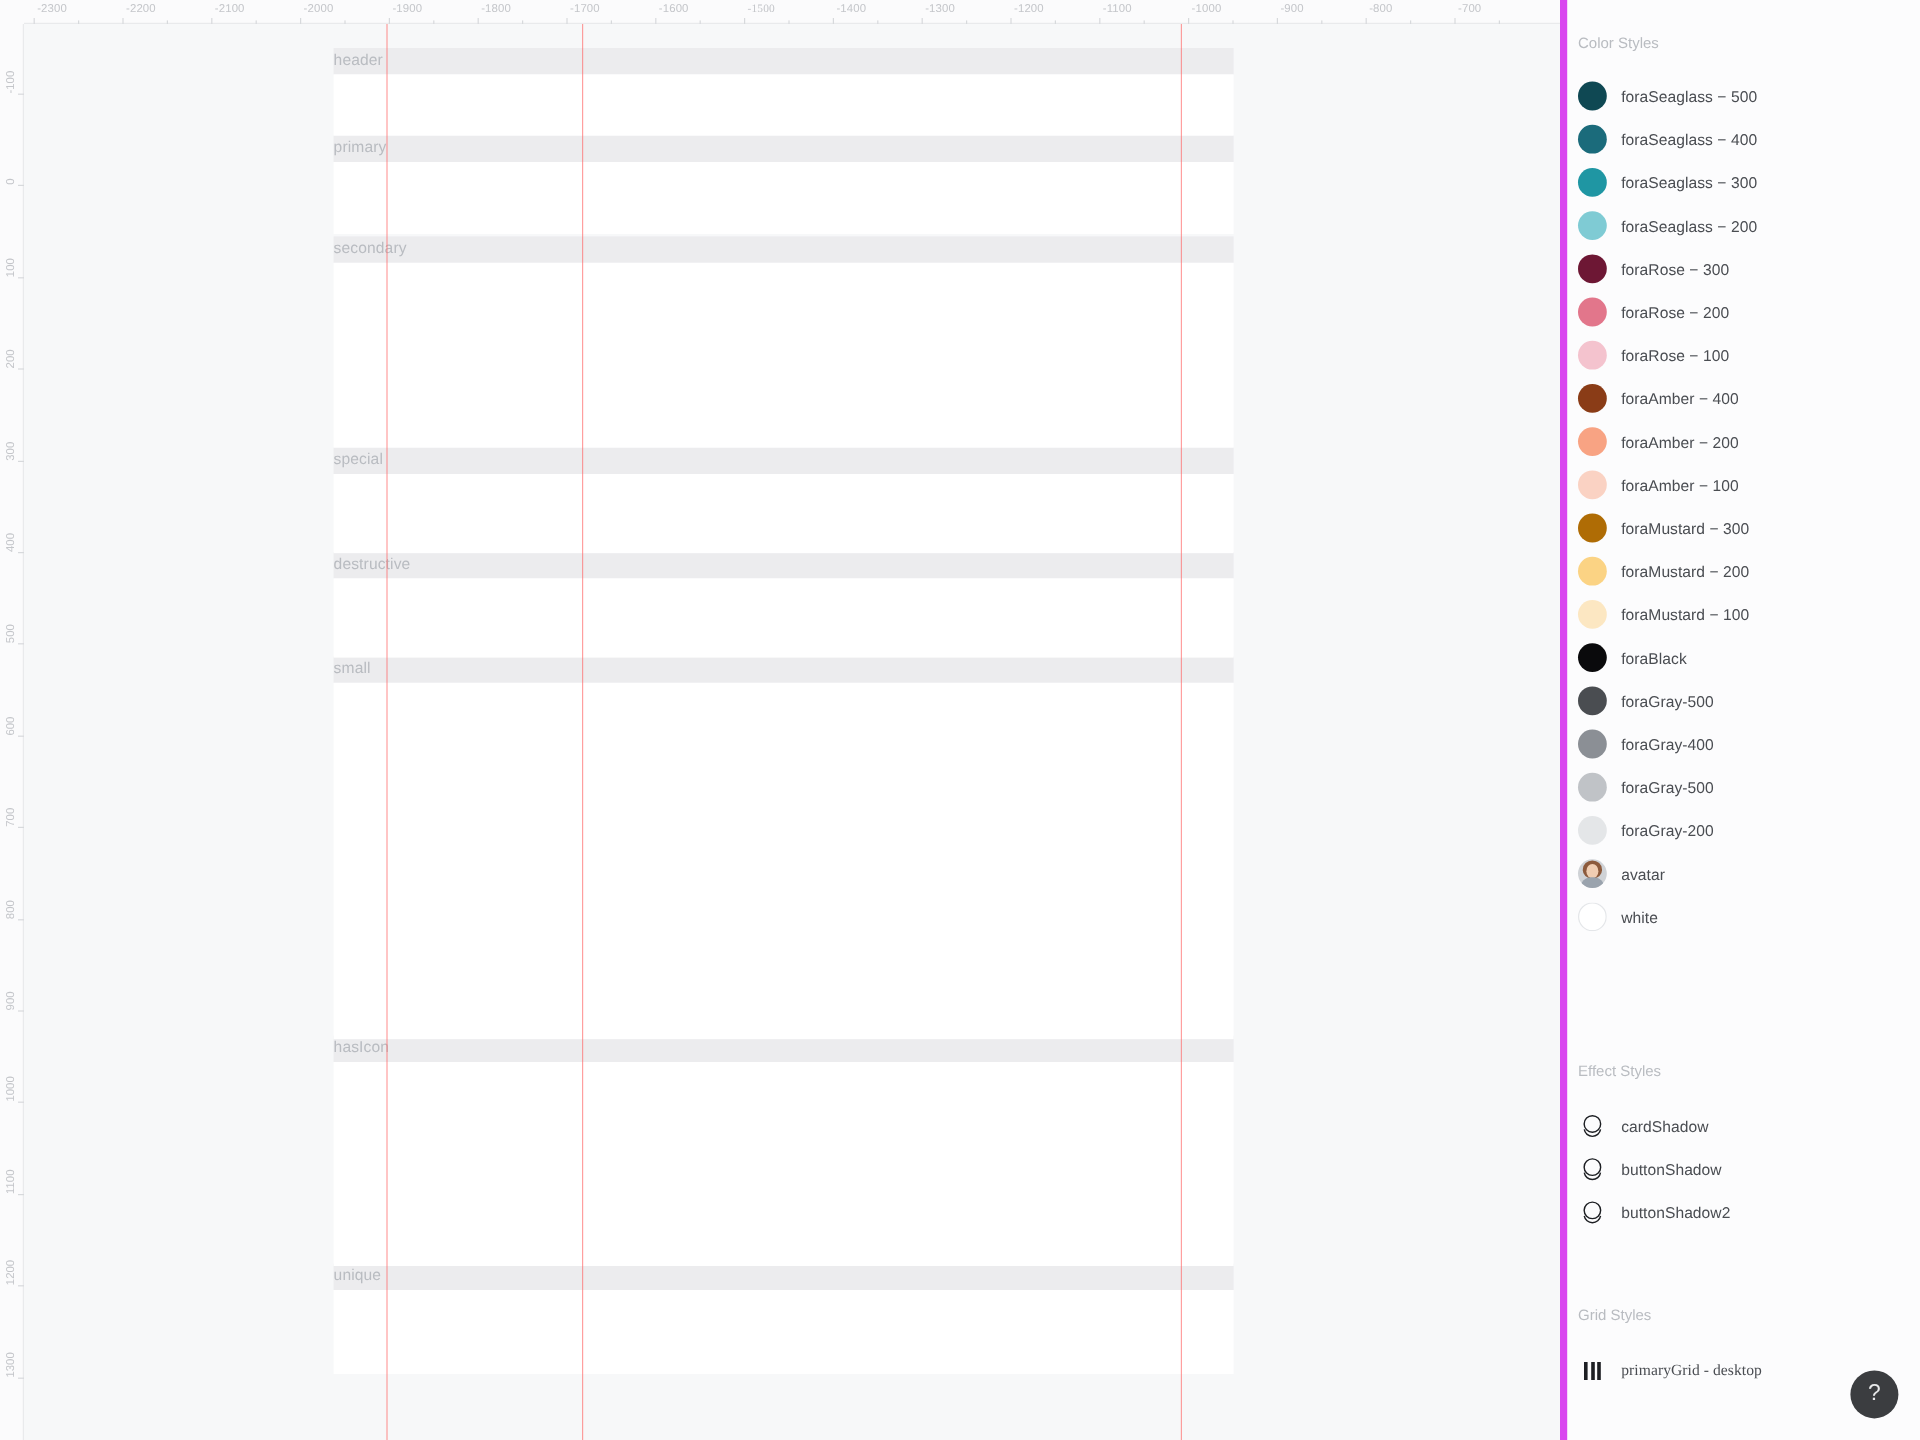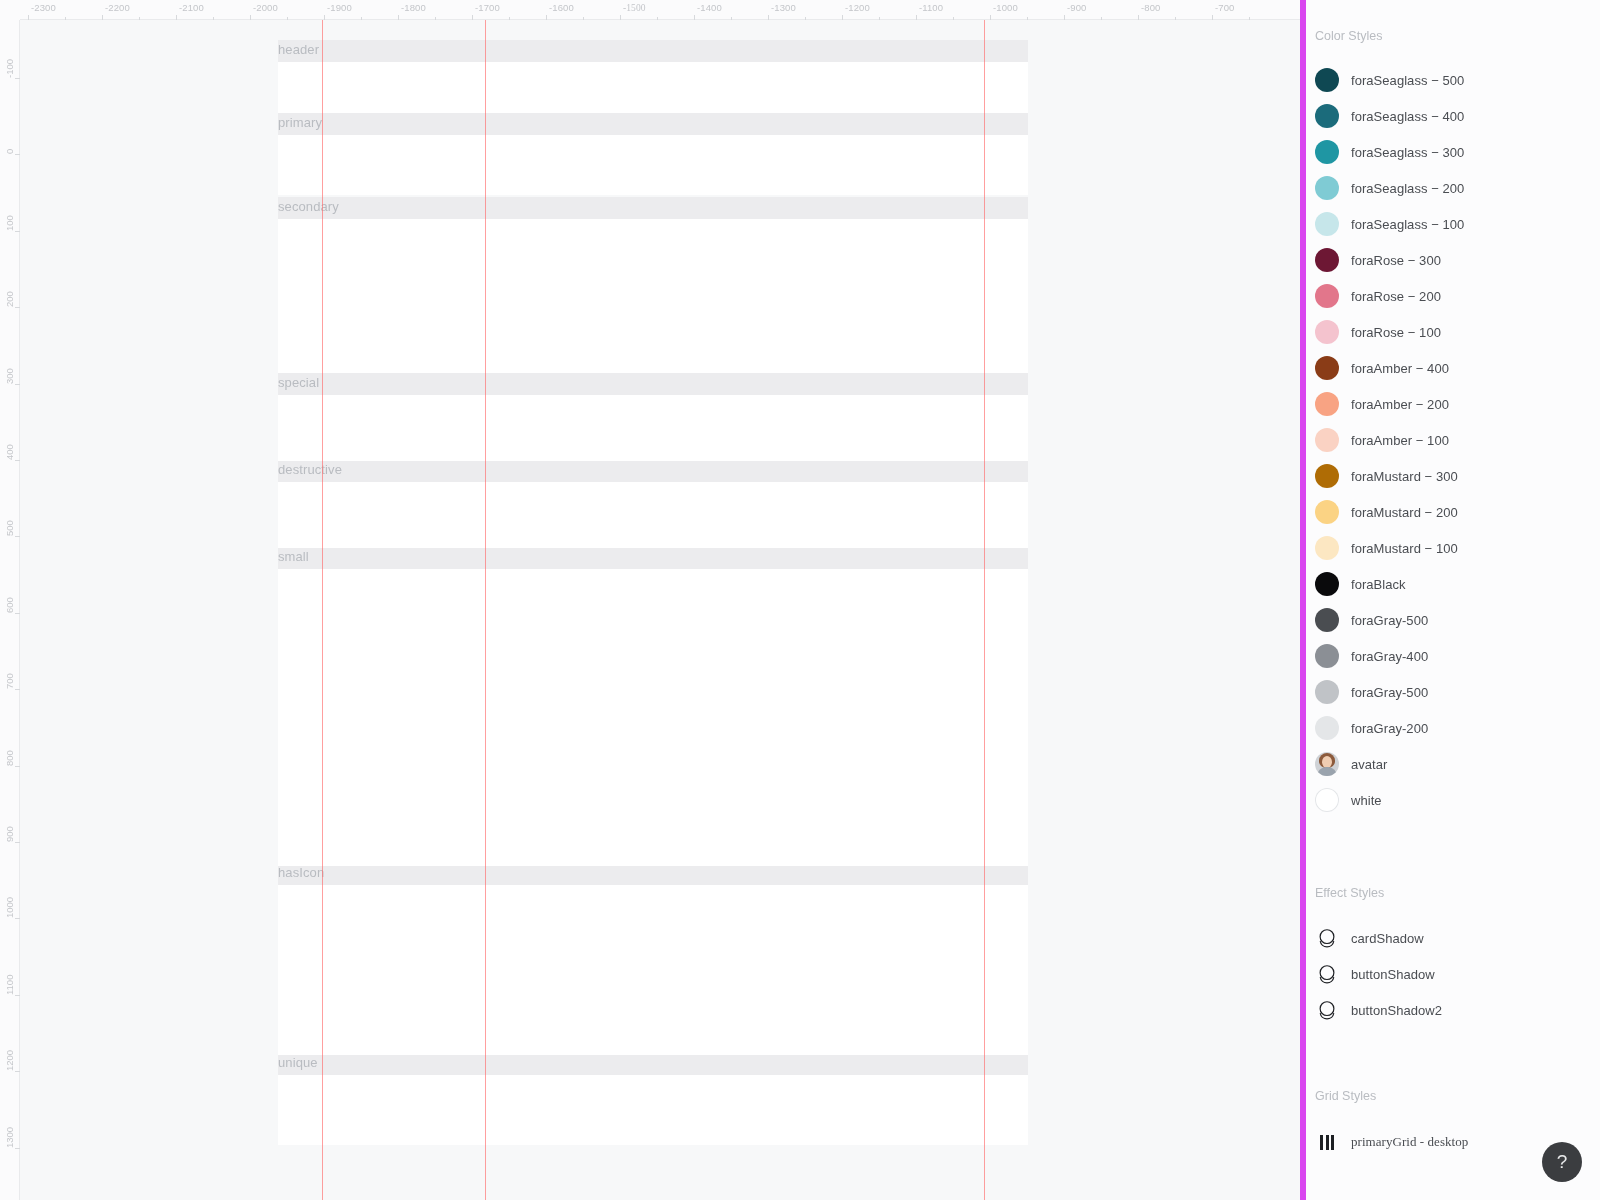--- a/index.html
+++ b/index.html
@@ -513,24 +513,20 @@
         </div>
         <div class="style-row">
           <div class="swatch" style="background:#1F96A3"></div>
           <div class="style-name">foraSeaglass − 300</div>
         </div>
         <div class="style-row">
           <div class="swatch" style="background:#7FCBD4"></div>
           <div class="style-name">foraSeaglass − 200</div>
         </div>
         <div class="style-row">
-          <div class="swatch" style="background:#C6E6EA"></div>
-          <div class="style-name">foraSeaglass − 100</div>
-        </div>
-        <div class="style-row">
           <div class="swatch" style="background:#6D1734"></div>
           <div class="style-name">foraRose − 300</div>
         </div>
         <div class="style-row">
           <div class="swatch" style="background:#E2768B"></div>
           <div class="style-name">foraRose − 200</div>
         </div>
         <div class="style-row">
           <div class="swatch" style="background:#F4C3CE"></div>
           <div class="style-name">foraRose − 100</div>

